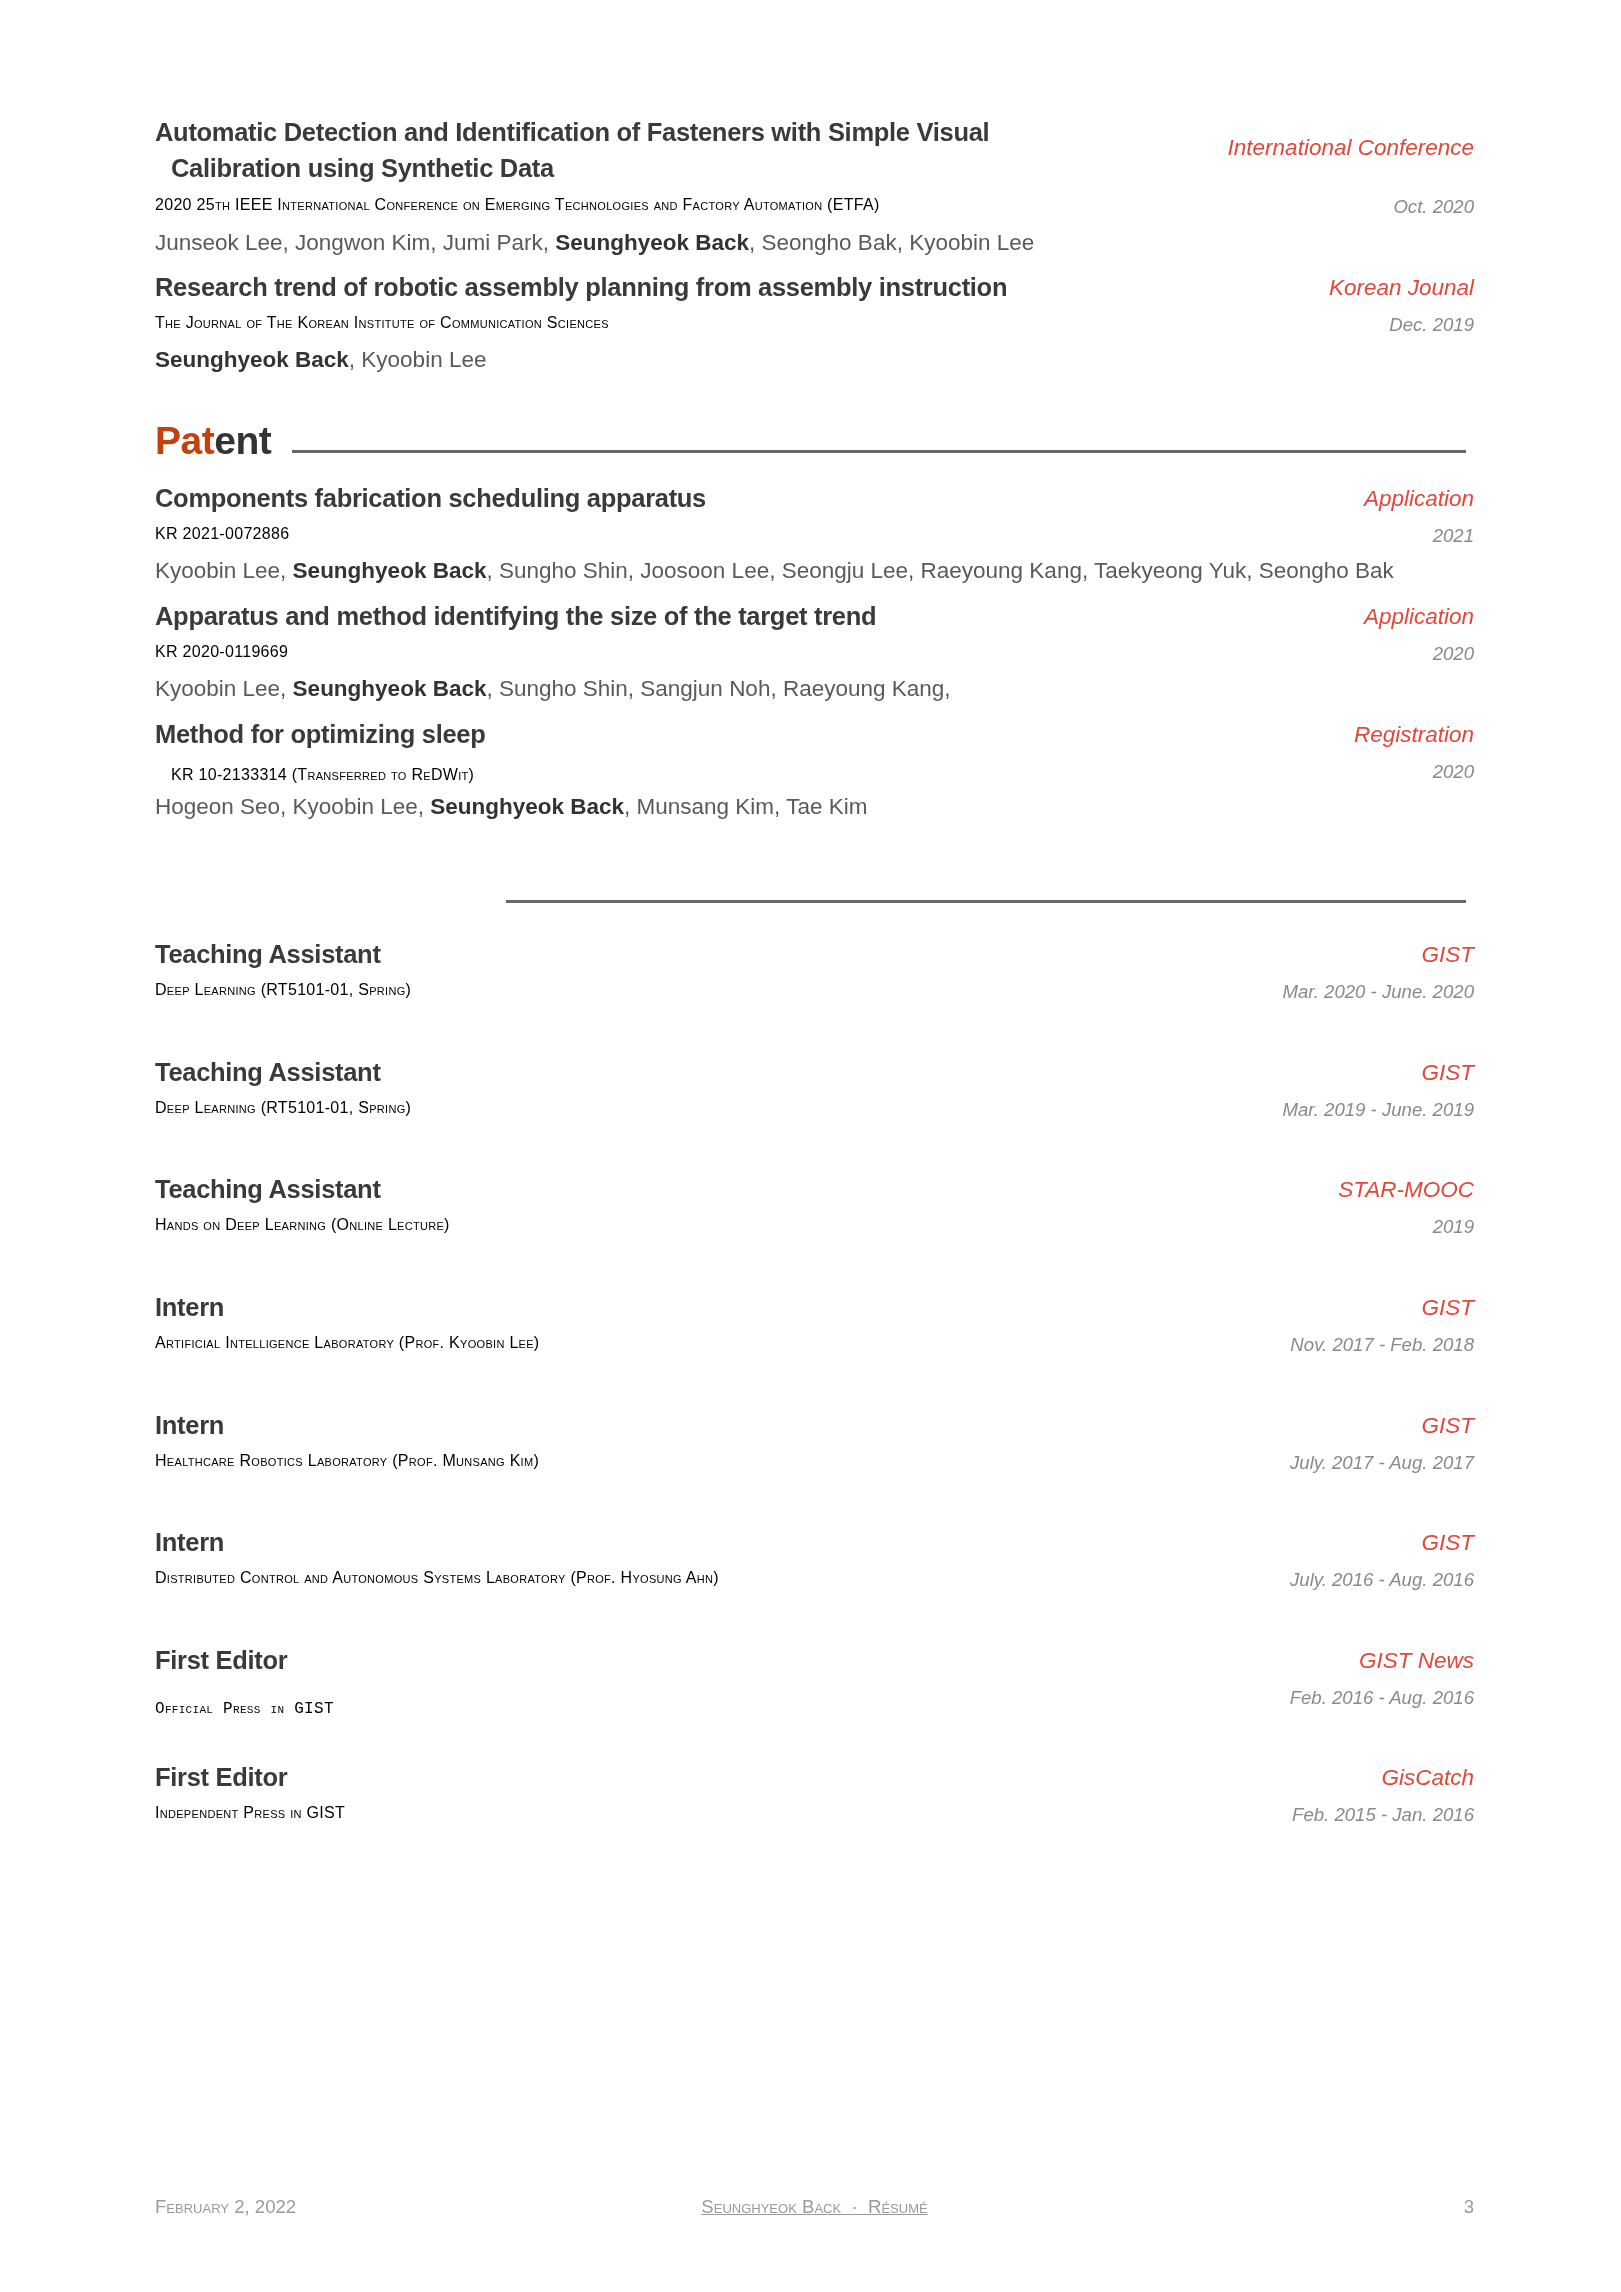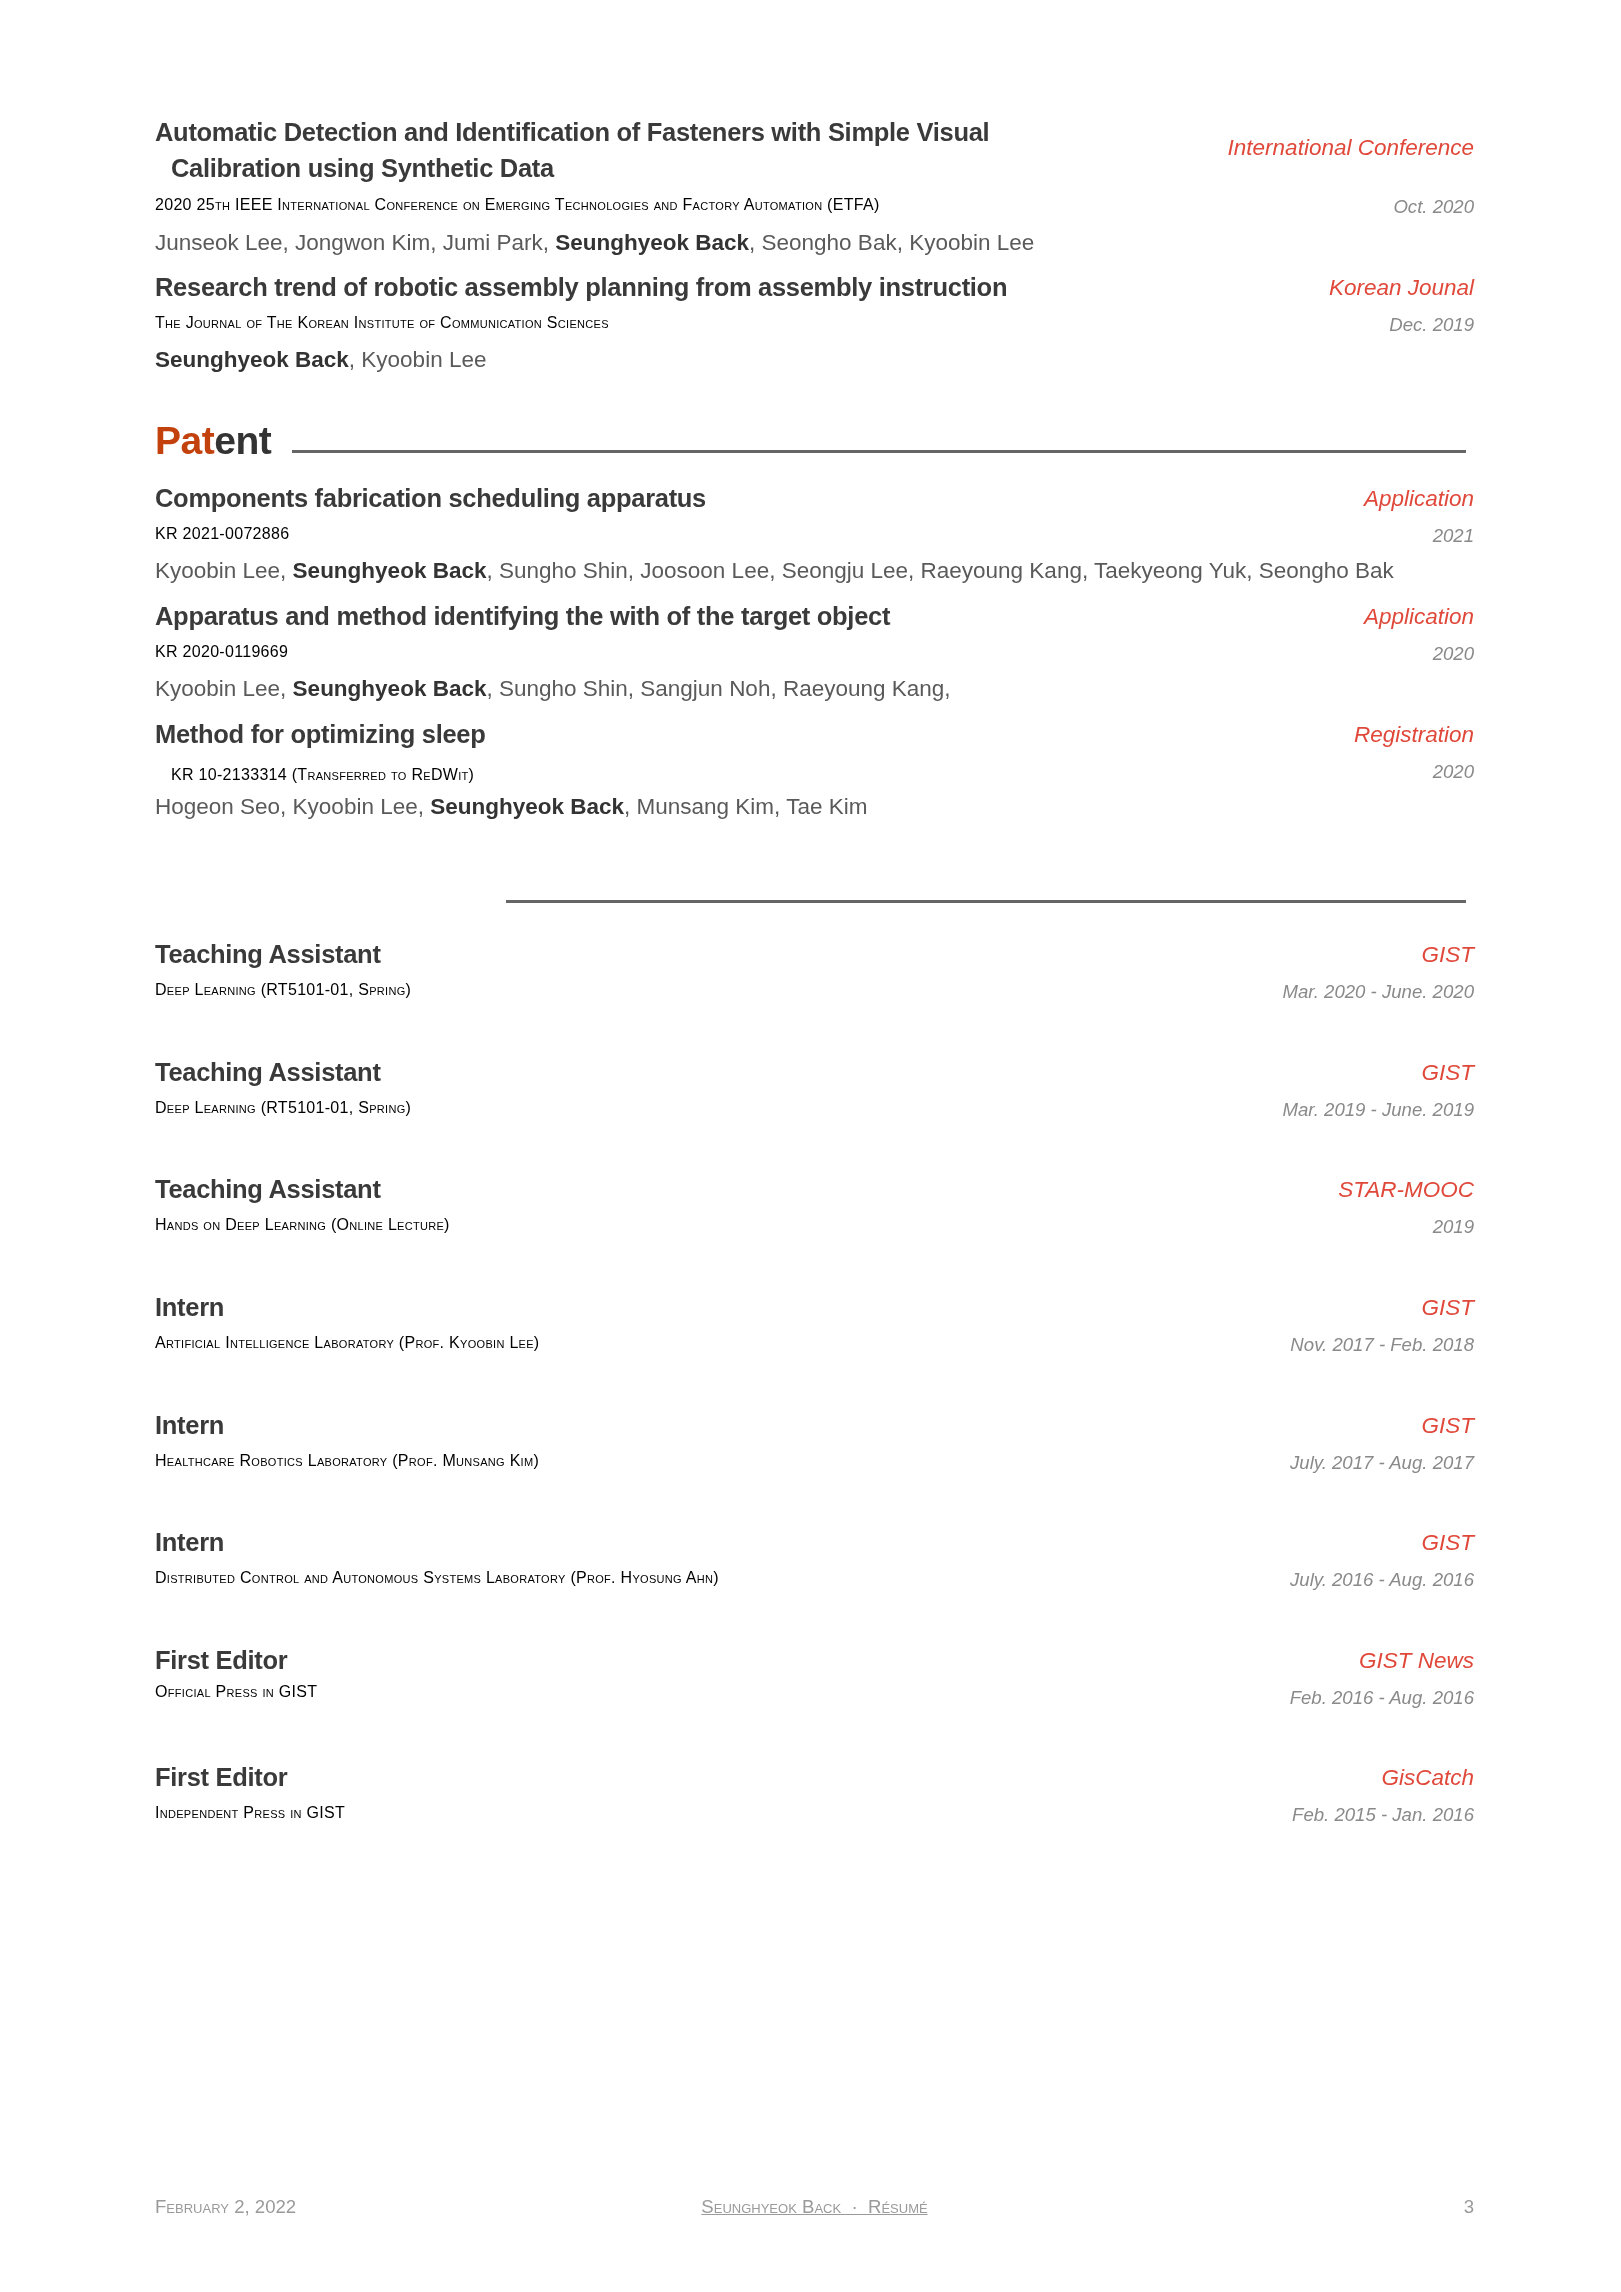--- a/index.html
+++ b/index.html
@@ -50,21 +50,21 @@
 
   <div class="entry" style="top:480px;">
     <div class="title" style="top:0;">Components fabrication scheduling apparatus</div>
     <div class="type" style="top:5.9px;">Application</div>
     <div class="venue" style="top:45px;">KR 2021-0072886</div>
     <div class="date" style="top:45px;">2021</div>
     <div class="authors" style="top:78px;"><span>Kyoobin Lee, </span><b>Seunghyeok Back</b><span>, Sungho Shin, Joosoon Lee, Seongju Lee, Raeyoung Kang, Taekyeong Yuk, Seongho Bak</span></div>
   </div>
 
   <div class="entry" style="top:598px;">
-    <div class="title" style="top:0;">Apparatus and method identifying the with of the target object</div>
+    <div class="title" style="top:0;">Apparatus and method identifying the size of the target trend</div>
     <div class="type" style="top:5.9px;">Application</div>
     <div class="venue" style="top:45px;">KR 2020-0119669</div>
     <div class="date" style="top:45px;">2020</div>
     <div class="authors" style="top:78px;"><span>Kyoobin Lee, </span><b>Seunghyeok Back</b><span>, Sungho Shin, Sangjun Noh, Raeyoung Kang,</span></div>
   </div>
 
   <div class="entry" style="top:716px;">
     <div class="title" style="top:0;">Method for optimizing sleep</div>
     <div class="type" style="top:5.9px;">Registration</div>
     <div class="venue" style="top:50px;margin-left:16px;">KR 10-2133314 (Transferred to ReDWit)</div>
@@ -114,21 +114,21 @@
   <div class="entry" style="top:1524px;">
     <div class="title">Intern</div>
     <div class="type" style="top:5.9px;">GIST</div>
     <div class="venue" style="top:45px;">Distributed Control and Autonomous Systems Laboratory (Prof. Hyosung Ahn)</div>
     <div class="date" style="top:45px;">July. 2016 - Aug. 2016</div>
   </div>
 
   <div class="entry" style="top:1642px;">
     <div class="title">First Editor</div>
     <div class="type" style="top:5.9px;">GIST News</div>
-    <div class="venue" style="top:41px;">Official Press in GIST</div>
+    <div class="venue" style="top:58px;font-family:Liberation Mono, monospace;">Official Press in GIST</div>
     <div class="date" style="top:45px;">Feb. 2016 - Aug. 2016</div>
   </div>
 
   <div class="entry" style="top:1759px;">
     <div class="title">First Editor</div>
     <div class="type" style="top:5.9px;">GisCatch</div>
     <div class="venue" style="top:45px;">Independent Press in GIST</div>
     <div class="date" style="top:45px;">Feb. 2015 - Jan. 2016</div>
   </div>
 </div>

